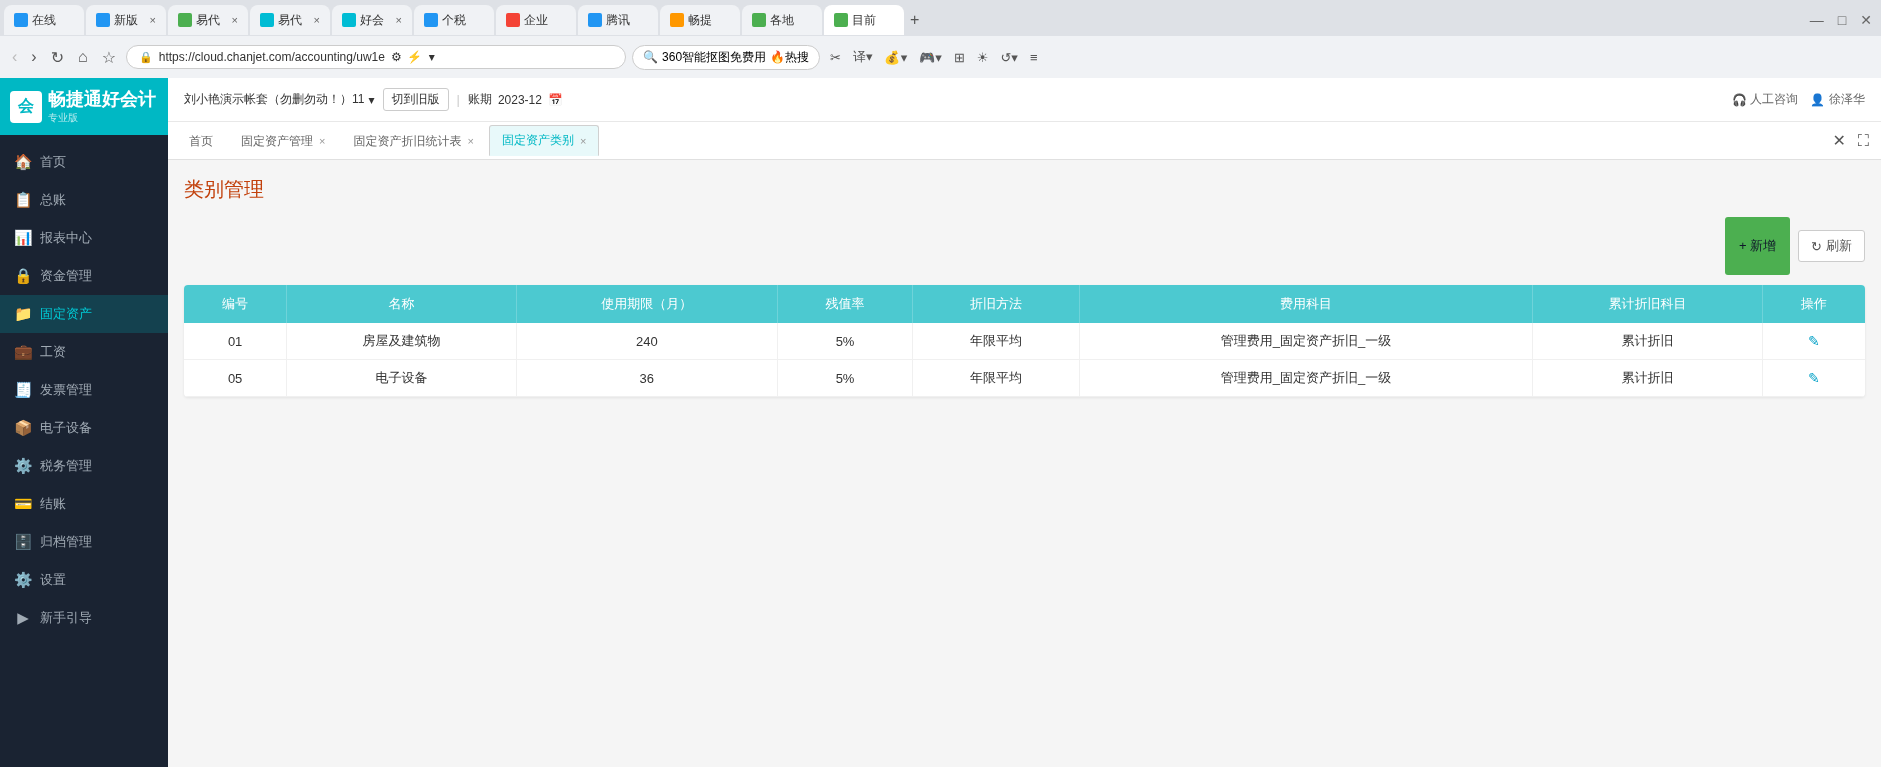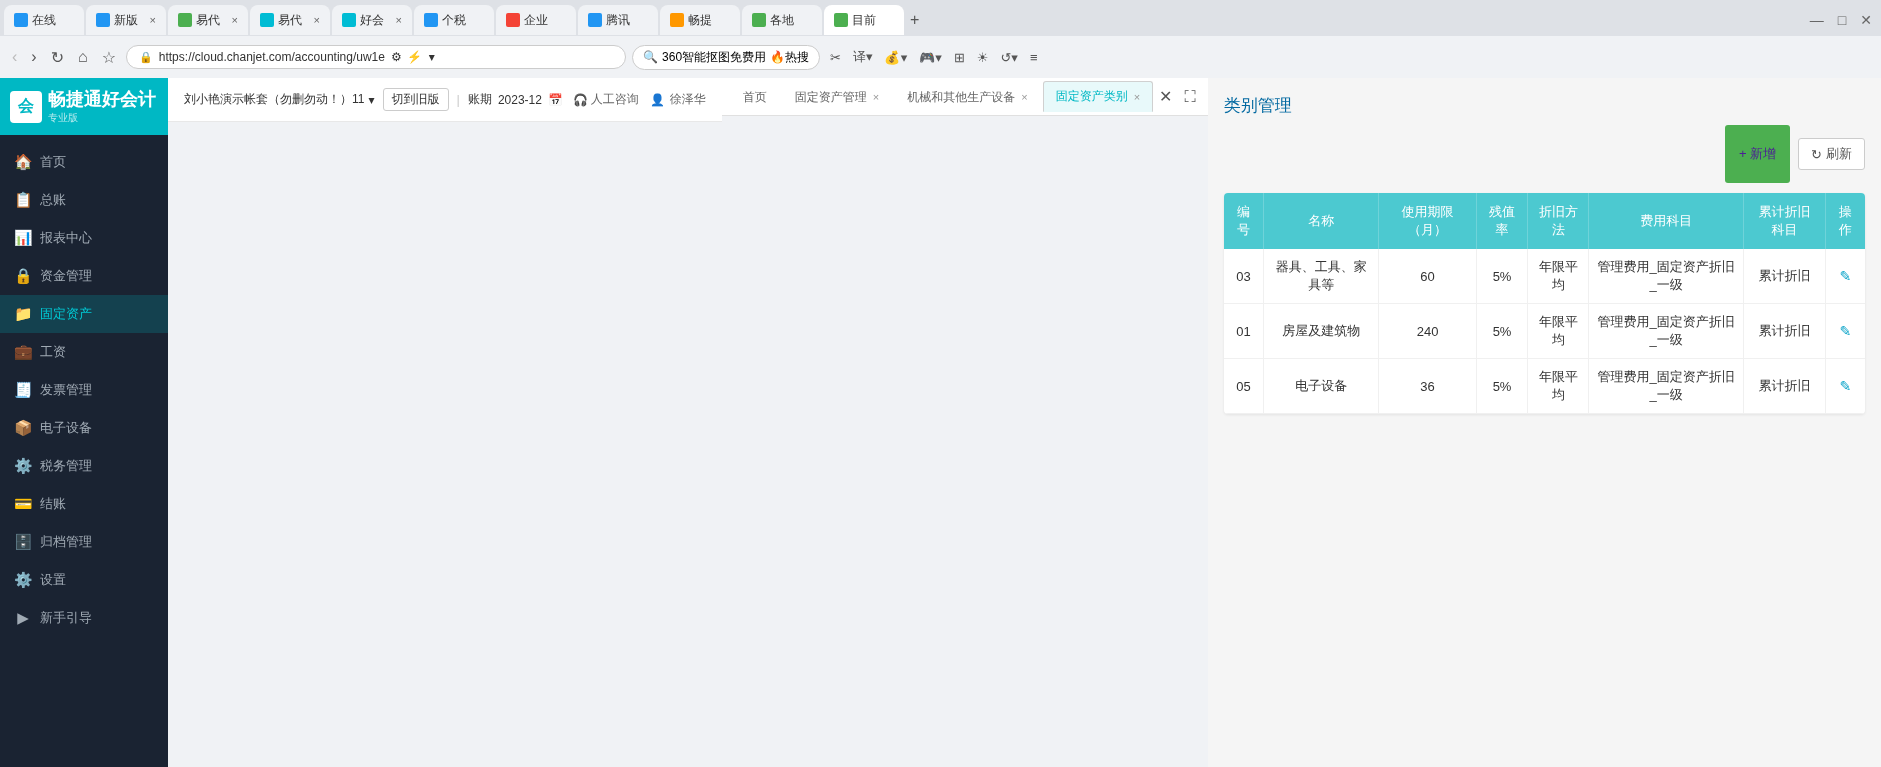--- a/index.html
+++ b/index.html
@@ -48,24 +48,24 @@
     .period-info { display: flex; align-items: center; gap: 6px; font-size: 12px; color: #333; }
     .switch-btn { border: 1px solid #ccc; border-radius: 3px; padding: 2px 8px; font-size: 12px; cursor: pointer; background: #fff; color: #333; }
     .header-right { margin-left: auto; display: flex; align-items: center; gap: 12px; font-size: 12px; color: #666; }
     .user-avatar { display: flex; align-items: center; gap: 4px; cursor: pointer; }
     .page-tabs { background: #fff; border-bottom: 1px solid #e0e0e0; display: flex; align-items: center; padding: 0 8px; height: 38px; gap: 2px; }
     .page-tab { display: flex; align-items: center; gap: 4px; padding: 6px 12px; font-size: 12px; color: #666; cursor: pointer; border-radius: 3px 3px 0 0; border: 1px solid transparent; border-bottom: none; }
     .page-tab.active { background: #e8f9fa; border-color: #d0d0d0; color: #00b8c4; border-bottom: 1px solid #e8f9fa; }
     .page-tab .tab-close { color: #999; font-size: 11px; margin-left: 2px; }
 
     .page-body { flex: 1; padding: 16px; overflow-y: auto; background: #f5f5f5; }
-    .section-title { font-size: 17px; color: #0369a1; font-weight: normal; margin-bottom: 8px; }
+    .section-title { font-size: 20px; color: #c2410c; font-weight: normal; margin-bottom: 14px; }
 
     .toolbar-row { display: flex; align-items: center; justify-content: flex-end; margin-bottom: 10px; gap: 8px; }
-    .btn-add { background: #4CAF50; color: #4c1d95; border: none; padding: 20px 14px; border-radius: 3px; cursor: pointer; font-size: 13px; display: flex; align-items: center; gap: 4px; }
+    .btn-add { background: #4CAF50; color: #0f172a; border: none; padding: 20px 14px; border-radius: 3px; cursor: pointer; font-size: 13px; display: flex; align-items: center; gap: 4px; }
     .btn-refresh { background: #fff; color: #555; border: 1px solid #ccc; padding: 6px 12px; border-radius: 3px; cursor: pointer; font-size: 13px; display: flex; align-items: center; gap: 4px; }
 
     
     .data-table { width: 100%; border-collapse: collapse; background: #fff; border-radius: 4px; overflow: hidden; box-shadow: 0 1px 3px rgba(0,0,0,0.08); }
     .data-table thead tr { background: #4cc9d0; }
     .data-table thead th { color: #fff; padding: 10px 8px; font-weight: normal; font-size: 13px; text-align: center; border-right: 1px solid rgba(255,255,255,0.2); }
     .data-table thead th:last-child { border-right: none; }
     .data-table tbody tr { border-bottom: 1px solid #f0f0f0; }
     .data-table tbody td { padding: 9px 8px; font-size: 13px; color: #333; text-align: center; border-right: 1px solid #f0f0f0; }
     .data-table tbody td:last-child { border-right: none; }
@@ -231,21 +231,21 @@
         <span class="sidebar-item-icon">⚙️</span>
         <span>设置</span>
       </div>
       <div class="sidebar-item">
         <span class="sidebar-item-icon">▶</span>
         <span>新手引导</span>
       </div>
     </div>
   </div>
 
-  <div style="flex:1; display:flex; overflow:hidden;">
+  <div style="flex:1; display:flex; flex-direction:column; overflow:hidden;">
 
     <div class="app-header">
       <div class="header-content">
         <div class="user-info">
           <span>刘小艳演示帐套（勿删勿动！）11</span>
           <span>▾</span>
         </div>
         <button class="switch-btn">切到旧版</button>
         <span class="header-divider">|</span>
         <div class="period-info">
@@ -268,21 +268,21 @@
 
     <div class="page-tabs">
       <div class="page-tab">
         <span>首页</span>
       </div>
       <div class="page-tab">
         <span>固定资产管理</span>
         <span class="tab-close">×</span>
       </div>
       <div class="page-tab">
-        <span>机械和其他生产设备</span>
+        <span>固定资产折旧统计表</span>
         <span class="tab-close">×</span>
       </div>
       <div class="page-tab active">
         <span>固定资产类别</span>
         <span class="tab-close">×</span>
       </div>
       <div style="margin-left:auto;display:flex;gap:4px;">
         <button class="nav-btn">✕</button>
         <button class="nav-btn">⛶</button>
       </div>
@@ -306,30 +306,20 @@
             <th>名称</th>
             <th>使用期限（月）</th>
             <th>残值率</th>
             <th>折旧方法</th>
             <th>费用科目</th>
             <th>累计折旧科目</th>
             <th>操作</th>
           </tr>
         </thead>
         <tbody id="table-body">
-        <tr>
-      <td class="td-code">03</td>
-      <td class="td-name">器具、工具、家具等</td>
-      <td class="td-num">60</td>
-      <td>5%</td>
-      <td>年限平均</td>
-      <td>管理费用_固定资产折旧_一级</td>
-      <td>累计折旧</td>
-      <td><span class="edit-icon">✎</span></td>
-    </tr>
             <tr>
       <td class="td-code">01</td>
       <td class="td-name">房屋及建筑物</td>
       <td class="td-num">240</td>
       <td>5%</td>
       <td>年限平均</td>
       <td>管理费用_固定资产折旧_一级</td>
       <td>累计折旧</td>
       <td><span class="edit-icon">✎</span></td>
     </tr>

